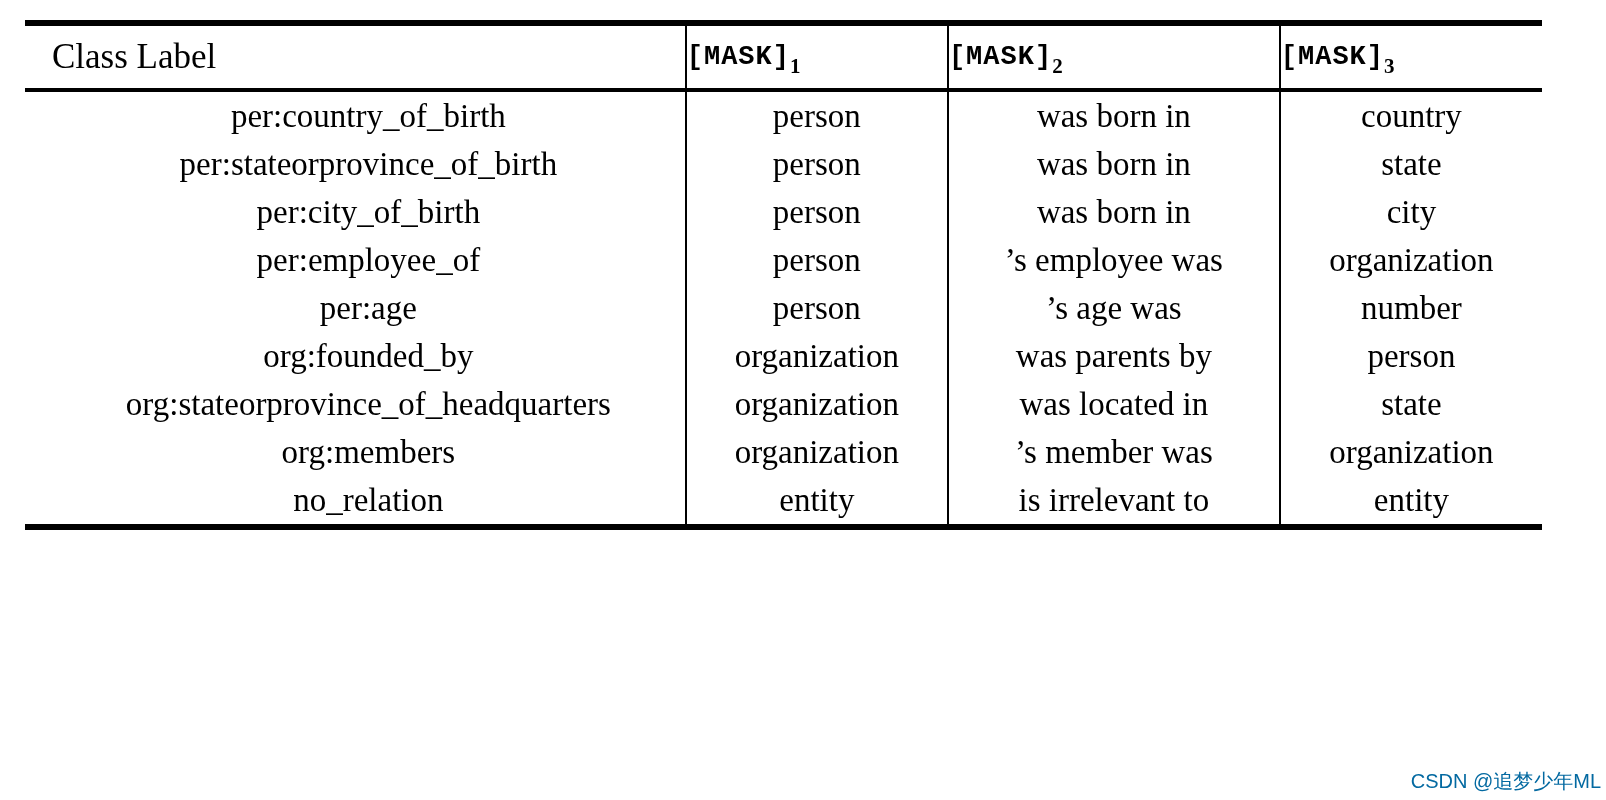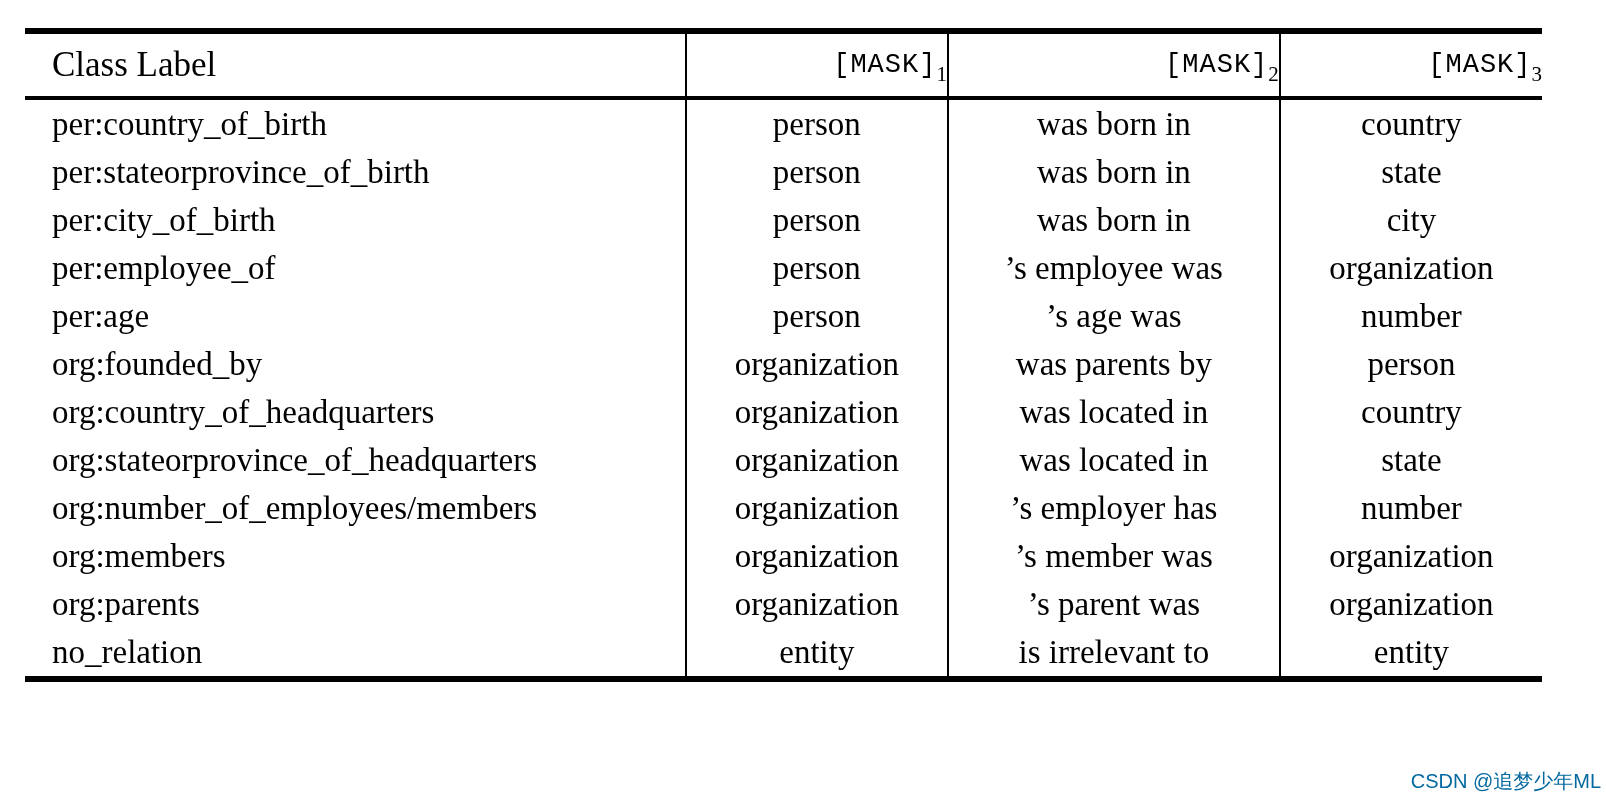--- a/index.html
+++ b/index.html
@@ -11,21 +11,21 @@
     height: 800px;
     background: #ffffff;
     position: relative;
     overflow: hidden;
     font-family: "Liberation Serif", serif;
     color: #000000;
   }
   table.paper-table {
     position: absolute;
     left: 25px;
-    top: 28px;
+    top: 20px;
     width: 1517px;
     border-collapse: collapse;
     table-layout: fixed;
     border-top: 6px solid #000000;
     border-bottom: 6px solid #000000;
   }
   col.c1 { width: 43.6%; }
   col.c2 { width: 17.3%; }
   col.c3 { width: 21.9%; }
   col.c4 { width: 17.3%; }
@@ -36,42 +36,43 @@
     font-weight: normal;
     vertical-align: middle;
     padding: 0;
   }
   th.col-label {
     text-align: left;
     padding-left: 27px;
     font-size: 35px;
   }
   th.mask-col {
-    text-align: right;
+    text-align: left;
     font-family: "Liberation Mono", "DejaVu Sans Mono", monospace;
     font-size: 27px;
     letter-spacing: 1px;
+    font-weight: bold;
   }
   th.mask-col sub {
     font-family: "Liberation Serif", serif;
     font-size: 21px;
     letter-spacing: 0;
     line-height: 0;
     vertical-align: -9px;
   }
   tbody td {
     height: 48px;
     font-size: 33px;
     padding: 0;
     vertical-align: middle;
     white-space: nowrap;
     overflow: hidden;
   }
   td.col-label {
-    text-align: left;
+    text-align: center;
     padding-left: 27px;
   }
   td.col-center {
     text-align: center;
     margin-left: 26px;
   }
   .vline {
     border-left: 2px solid #000000;
   }
   .watermark {
@@ -133,47 +134,29 @@
         <td class="col-center vline">’s age was</td>
         <td class="col-center vline">number</td>
       </tr>
       <tr>
         <td class="col-label">org:founded_by</td>
         <td class="col-center vline">organization</td>
         <td class="col-center vline">was parents by</td>
         <td class="col-center vline">person</td>
       </tr>
       <tr>
-        <td class="col-label">org:country_of_headquarters</td>
-        <td class="col-center vline">organization</td>
-        <td class="col-center vline">was located in</td>
-        <td class="col-center vline">country</td>
-      </tr>
-      <tr>
         <td class="col-label">org:stateorprovince_of_headquarters</td>
         <td class="col-center vline">organization</td>
         <td class="col-center vline">was located in</td>
         <td class="col-center vline">state</td>
       </tr>
       <tr>
-        <td class="col-label">org:number_of_employees/members</td>
-        <td class="col-center vline">organization</td>
-        <td class="col-center vline">’s employer has</td>
-        <td class="col-center vline">number</td>
-      </tr>
-      <tr>
         <td class="col-label">org:members</td>
         <td class="col-center vline">organization</td>
         <td class="col-center vline">’s member was</td>
-        <td class="col-center vline">organization</td>
-      </tr>
-      <tr>
-        <td class="col-label">org:parents</td>
-        <td class="col-center vline">organization</td>
-        <td class="col-center vline">’s parent was</td>
         <td class="col-center vline">organization</td>
       </tr>
       <tr>
         <td class="col-label">no_relation</td>
         <td class="col-center vline">entity</td>
         <td class="col-center vline">is irrelevant to</td>
         <td class="col-center vline">entity</td>
       </tr>
     </tbody>
 </table>

